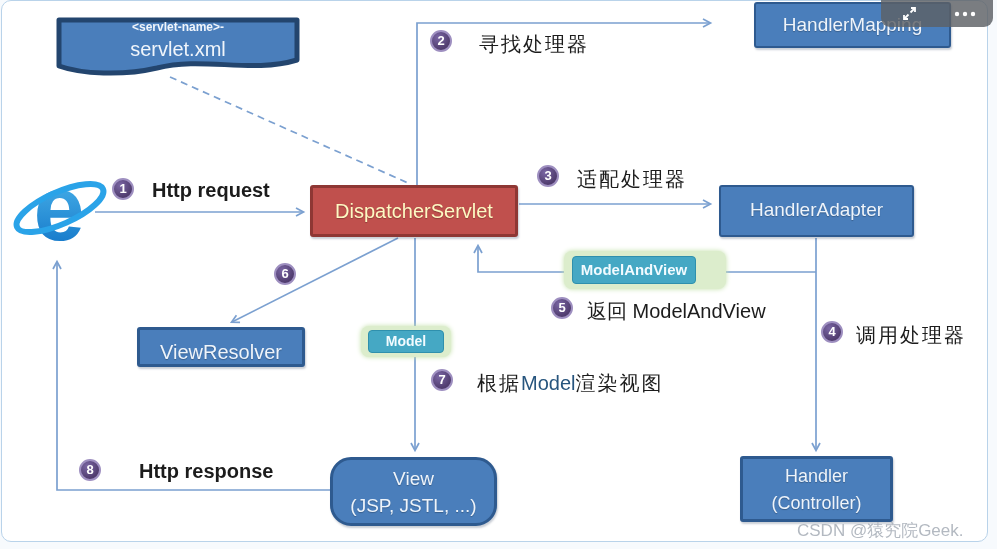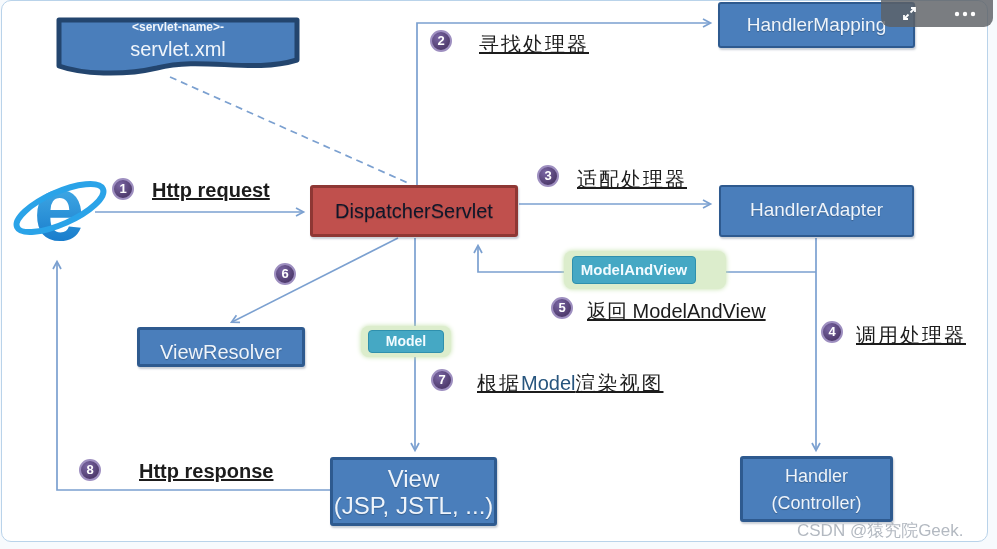--- a/index.html
+++ b/index.html
@@ -7,47 +7,47 @@
     font-family:"Liberation Sans","DejaVu Sans",sans-serif; }
   .stage { position:relative; width:997px; height:549px; }
   .frame { position:absolute; left:1px; top:0; width:987px; height:542px;
     background:#ffffff; border:1px solid #b9d3ea; border-radius:10px; }
   .lines { position:absolute; left:0; top:0; width:997px; height:549px; }
 
   .node { position:absolute; color:#eef4fb; text-align:center;
     background:#4a7ebb; border:2px solid #2e5a8f; border-radius:3px;
     box-shadow:1px 2px 2px rgba(40,60,90,.25); }
   .node .lbl { text-shadow:0 1px 1px rgba(0,0,0,.25); }
-  .hm  { left:718px; top:2px;   width:197px; height:46px; font-size:19px; line-height:42px; }
+  .hm  { left:754px; top:2px;   width:197px; height:46px; font-size:19px; line-height:42px; }
   .ds  { left:310px; top:185px; width:208px; height:52px; font-size:20px; line-height:46px;
-         background:#c0504d; border:3px solid #8e3734; color:#0f172a; }
+         background:#c0504d; border:3px solid #8e3734; color:#fef9c3; }
   .ha  { left:719px; top:185px; width:195px; height:52px; font-size:19px; line-height:46px; }
   .vr  { left:137px; top:327px; width:168px; height:40px; font-size:20px; line-height:45px; border-width:3px; }
-  .vw  { left:330px; top:457px; width:167px; height:69px; font-size:24px; line-height:27px; padding-top:5px; border-width:3px; }
+  .vw  { left:330px; top:457px; width:167px; height:69px; font-size:19px; line-height:27px; padding-top:5px; border-width:3px;border-radius:21px; }
   .hd  { left:740px; top:456px; width:153px; height:66px; font-size:18px; line-height:27px; padding-top:4px; border-width:3px; }
 
   .servlet-shape { position:absolute; left:53px; top:14px; width:250px; height:68px; }
   .servlet-text { position:absolute; left:53px; top:20px; width:250px; text-align:center; color:#f0f5fb; }
   .servlet-text .l1 { font-size:12px; font-weight:bold; }
   .servlet-text .l2 { font-size:20px; margin-top:4px; }
 
   .tagglow { position:absolute; background:#dcedcc; border-radius:8px;
     box-shadow:0 0 5px #c3e0a8; }
   .tagcore { position:absolute; background:#45a8c4; border:1px solid #2f90ad;
     border-radius:4px; color:#f2fbff; font-weight:bold; text-align:center; }
   .mavglow { left:564px; top:251px; width:162px; height:38px; }
   .mavcore { left:572px; top:256px; width:124px; height:28px; font-size:15px; line-height:26px; }
   .mdlglow { left:361px; top:326px; width:90px; height:31px; }
   .mdlcore { left:368px; top:330px; width:76px; height:23px; font-size:14px; line-height:21px; }
 
   .stepnum { position:absolute; width:22px; height:22px; border-radius:50%;
     background:radial-gradient(circle at 35% 30%, #7a66a4, #503c6e 70%);
     border:2px solid #9e8fc0; color:#fff; font-size:13px; font-weight:bold;
     text-align:center; line-height:18px; }
-  .steplbl { position:absolute; color:#1c1c1c; font-size:20px; white-space:nowrap;text-decoration:underline; }
+  .steplbl { position:absolute; color:#1c1c1c; font-size:20px; white-space:nowrap; }
   .lat { font-weight:bold; }
   .zh  { letter-spacing:2px; }
   .mid-blue { color:#27557e; }
 
   .ie-icon { position:absolute; left:10px; top:158px; width:100px; height:106px; }
 
   .toolbar { position:absolute; left:881px; top:0; width:112px; height:27px;
     background:rgba(93,96,101,.82); border-radius:0 0 9px 9px;
     display:flex; align-items:center; justify-content:space-around; }
   .tbtn { background:transparent; border:none; width:34px; height:24px;

